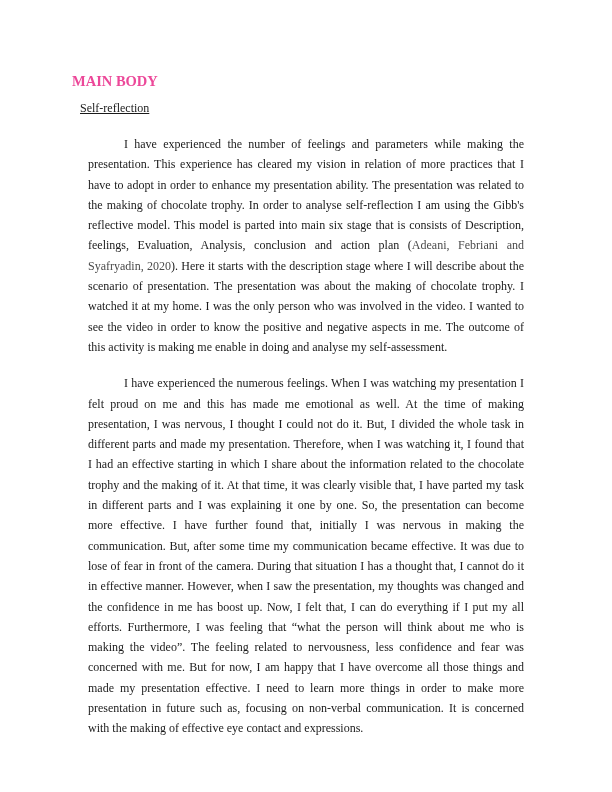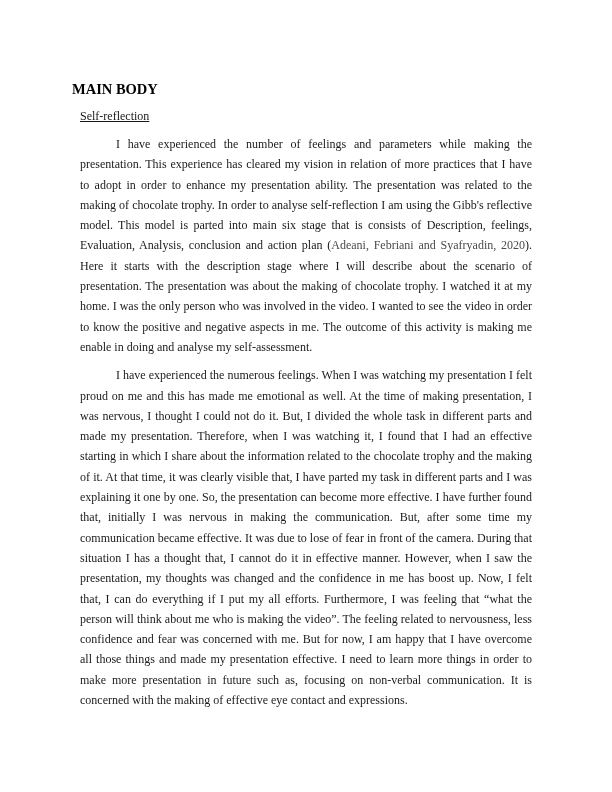--- a/index.html
+++ b/index.html
@@ -18,35 +18,35 @@
     .page {
       position: absolute;
       left: 72px;
       top: 72px;
       width: 468px;
     }
     .heading {
       font-weight: bold;
       font-size: 14.5px;
       line-height: 18px;
-      margin: 8px 0 3px 0;
-      color: #000000;
+      margin: 0 0 3px 0;
+      color: #ec4899;
     }
     .subheading {
       font-size: 12px;
       line-height: 20px;
       text-decoration: underline;
       margin: 8px;
     }
     .para {
       font-size: 12px;
       line-height: 20.3px;
       text-align: justify;
       text-indent: 36px;
-      margin: 8px;
+      margin: 16px;
     }
     .cite {
       color: #4a4a4a;
     }
   </style>
 </head>
 <body>
 
 <div class="page">
   <h1 class="heading">MAIN BODY</h1>

